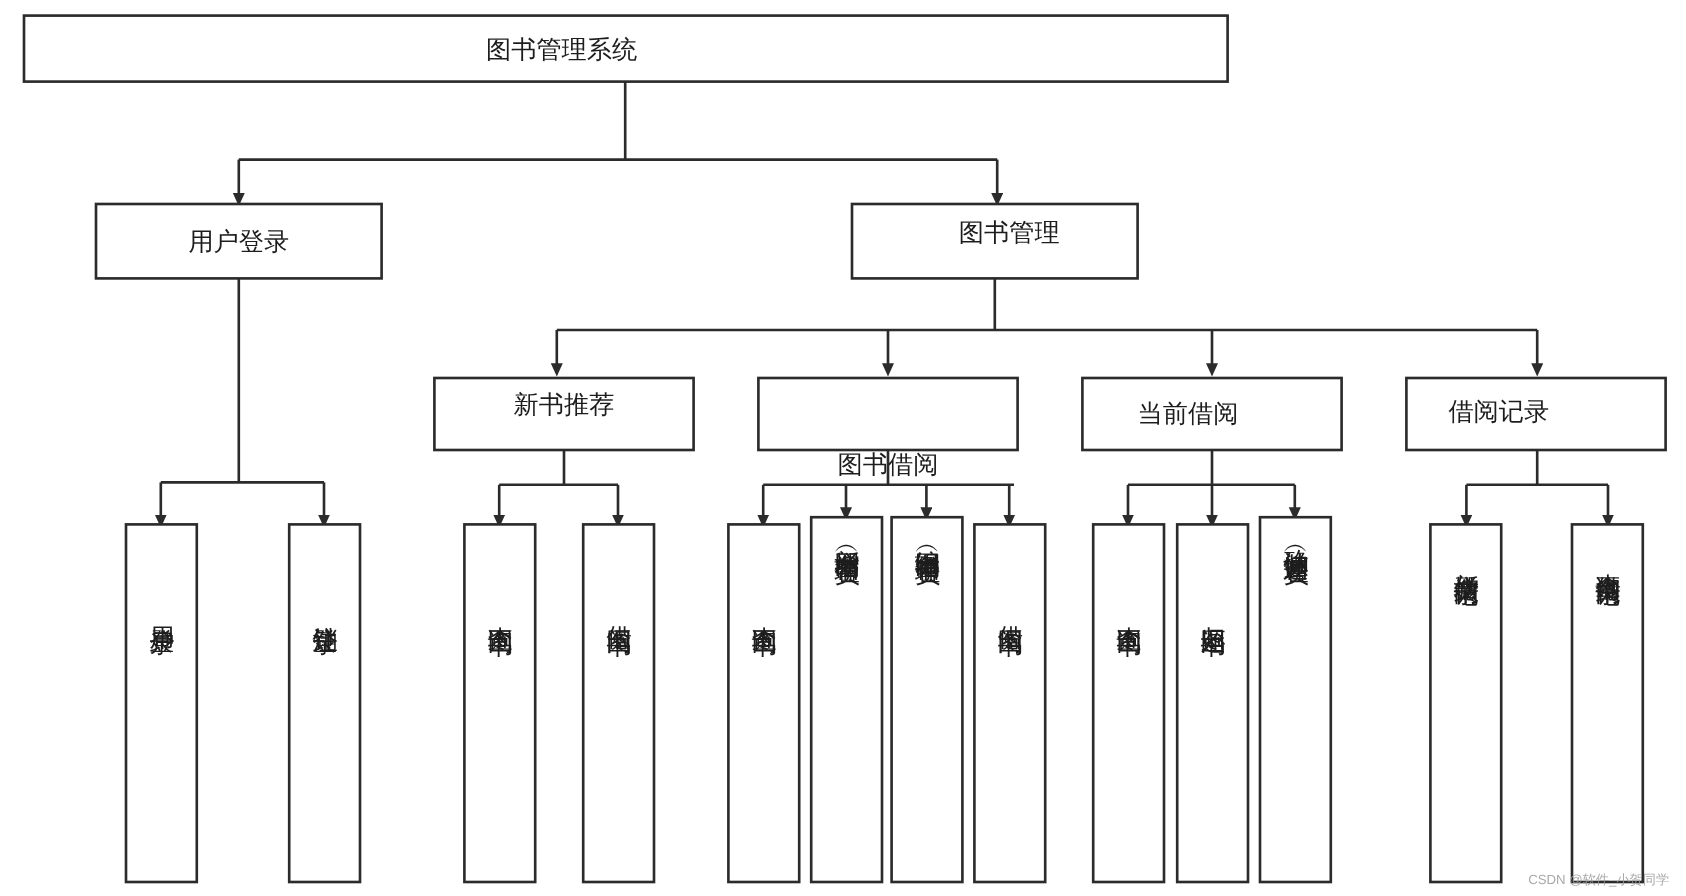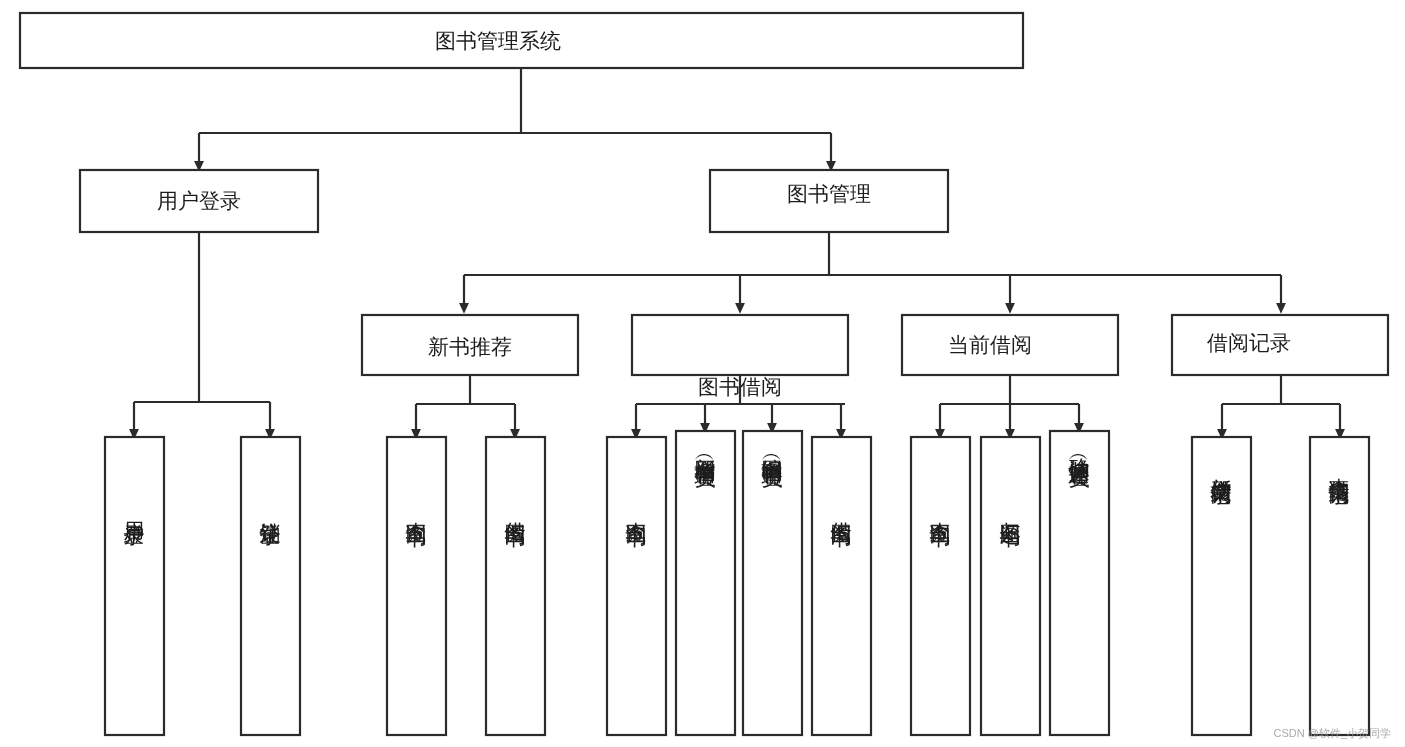--- a/index.html
+++ b/index.html
@@ -158,32 +158,32 @@
     <rect class="node-box" x="812" y="437" width="59" height="298"></rect>
 
     <rect class="node-box" x="911" y="437" width="59" height="298"></rect>
     <rect class="node-box" x="981" y="437" width="59" height="298"></rect>
     <rect class="node-box" x="1050" y="431" width="59" height="304"></rect>
 
     <rect class="node-box" x="1192" y="437" width="59" height="298"></rect>
     <rect class="node-box" x="1310" y="437" width="59" height="298"></rect>
   </svg>
 
-  <div class="horiz-text-wrap" style="left:20px; top:13px; width:896px; height:55px;padding-left:30px;">
+  <div class="horiz-text-wrap" style="left:20px; top:13px; width:896px; height:55px;">
     <span class="horiz-text">图书管理系统</span>
   </div>
 
   <div class="horiz-text-wrap" style="left:80px; top:170px; width:238px; height:62px;">
     <span class="horiz-text">用户登录</span>
   </div>
-  <div class="horiz-text-wrap" style="left:710px; top:170px; width:238px; height:48px;">
+  <div class="horiz-text-wrap" style="left:710px; top:170px; width:238px; height:48px;padding-left:12px;">
     <span class="horiz-text">图书管理</span>
   </div>
 
-  <div class="horiz-text-wrap" style="left:362px; top:315px; width:216px; height:44px;margin-top:10px;">
+  <div class="horiz-text-wrap" style="left:362px; top:315px; width:216px; height:44px;">
     <span class="horiz-text">新书推荐</span>
   </div>
   <div class="horiz-text-wrap" style="left:632px; top:315px; width:216px; height:60px;margin-top:42px;">
     <span class="horiz-text">图书借阅</span>
   </div>
   <div class="horiz-text-wrap" style="left:902px; top:315px; width:176px; height:60px;">
     <span class="horiz-text">当前借阅</span>
   </div>
   <div class="horiz-text-wrap" style="left:1141px; top:315px; width:216px; height:55px;">
     <span class="horiz-text">借阅记录</span>

